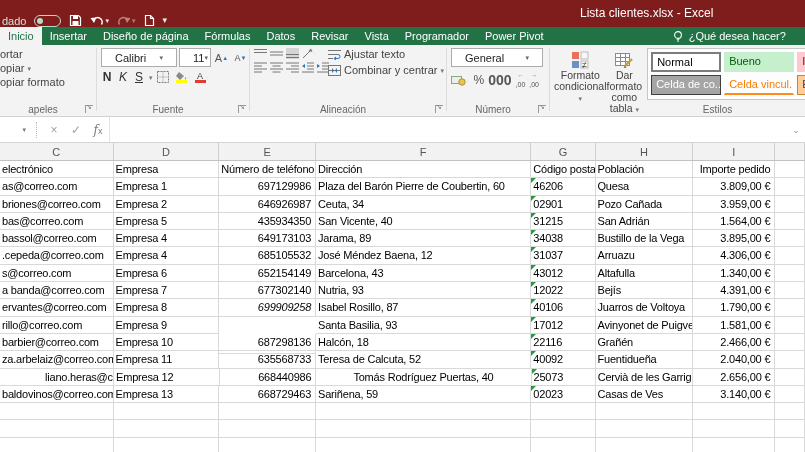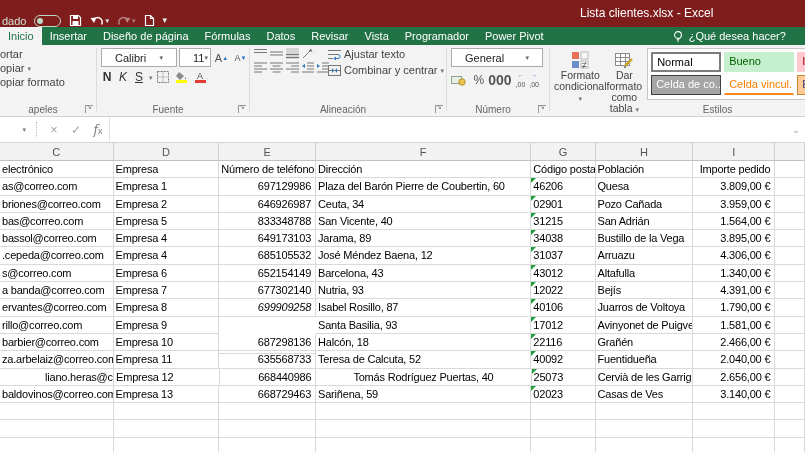--- a/index.html
+++ b/index.html
@@ -437,21 +437,21 @@
           <div class="cell ar" style="width: 98px;">646926987</div>
           <div class="cell al" style="width: 218px;">Ceuta, 34</div>
           <div class="cell al flag" style="width: 65px;">02901</div>
           <div class="cell al" style="width: 99px;">Pozo Cañada</div>
           <div class="cell ar" style="width: 83px;">3.959,00 €</div>
           <div class="cell al" style="width: 30px;"></div>
         </div>
         <div class="gridrow">
           <div class="cell al" style="width: 115px;">bas@correo.com</div>
           <div class="cell al" style="width: 107px;">Empresa 5</div>
-          <div class="cell ar" style="width: 98px;">833348788</div>
+          <div class="cell ar" style="width: 98px;">435934350</div>
           <div class="cell al" style="width: 218px;">San Vicente, 40</div>
           <div class="cell al flag" style="width: 65px;">31215</div>
           <div class="cell al" style="width: 99px;">San Adrián</div>
           <div class="cell ar" style="width: 83px;">1.564,00 €</div>
           <div class="cell al" style="width: 30px;"></div>
         </div>
         <div class="gridrow">
           <div class="cell al" style="width: 115px;">bassol@correo.com</div>
           <div class="cell al" style="width: 107px;">Empresa 4</div>
           <div class="cell ar" style="width: 98px;">649173103</div>

